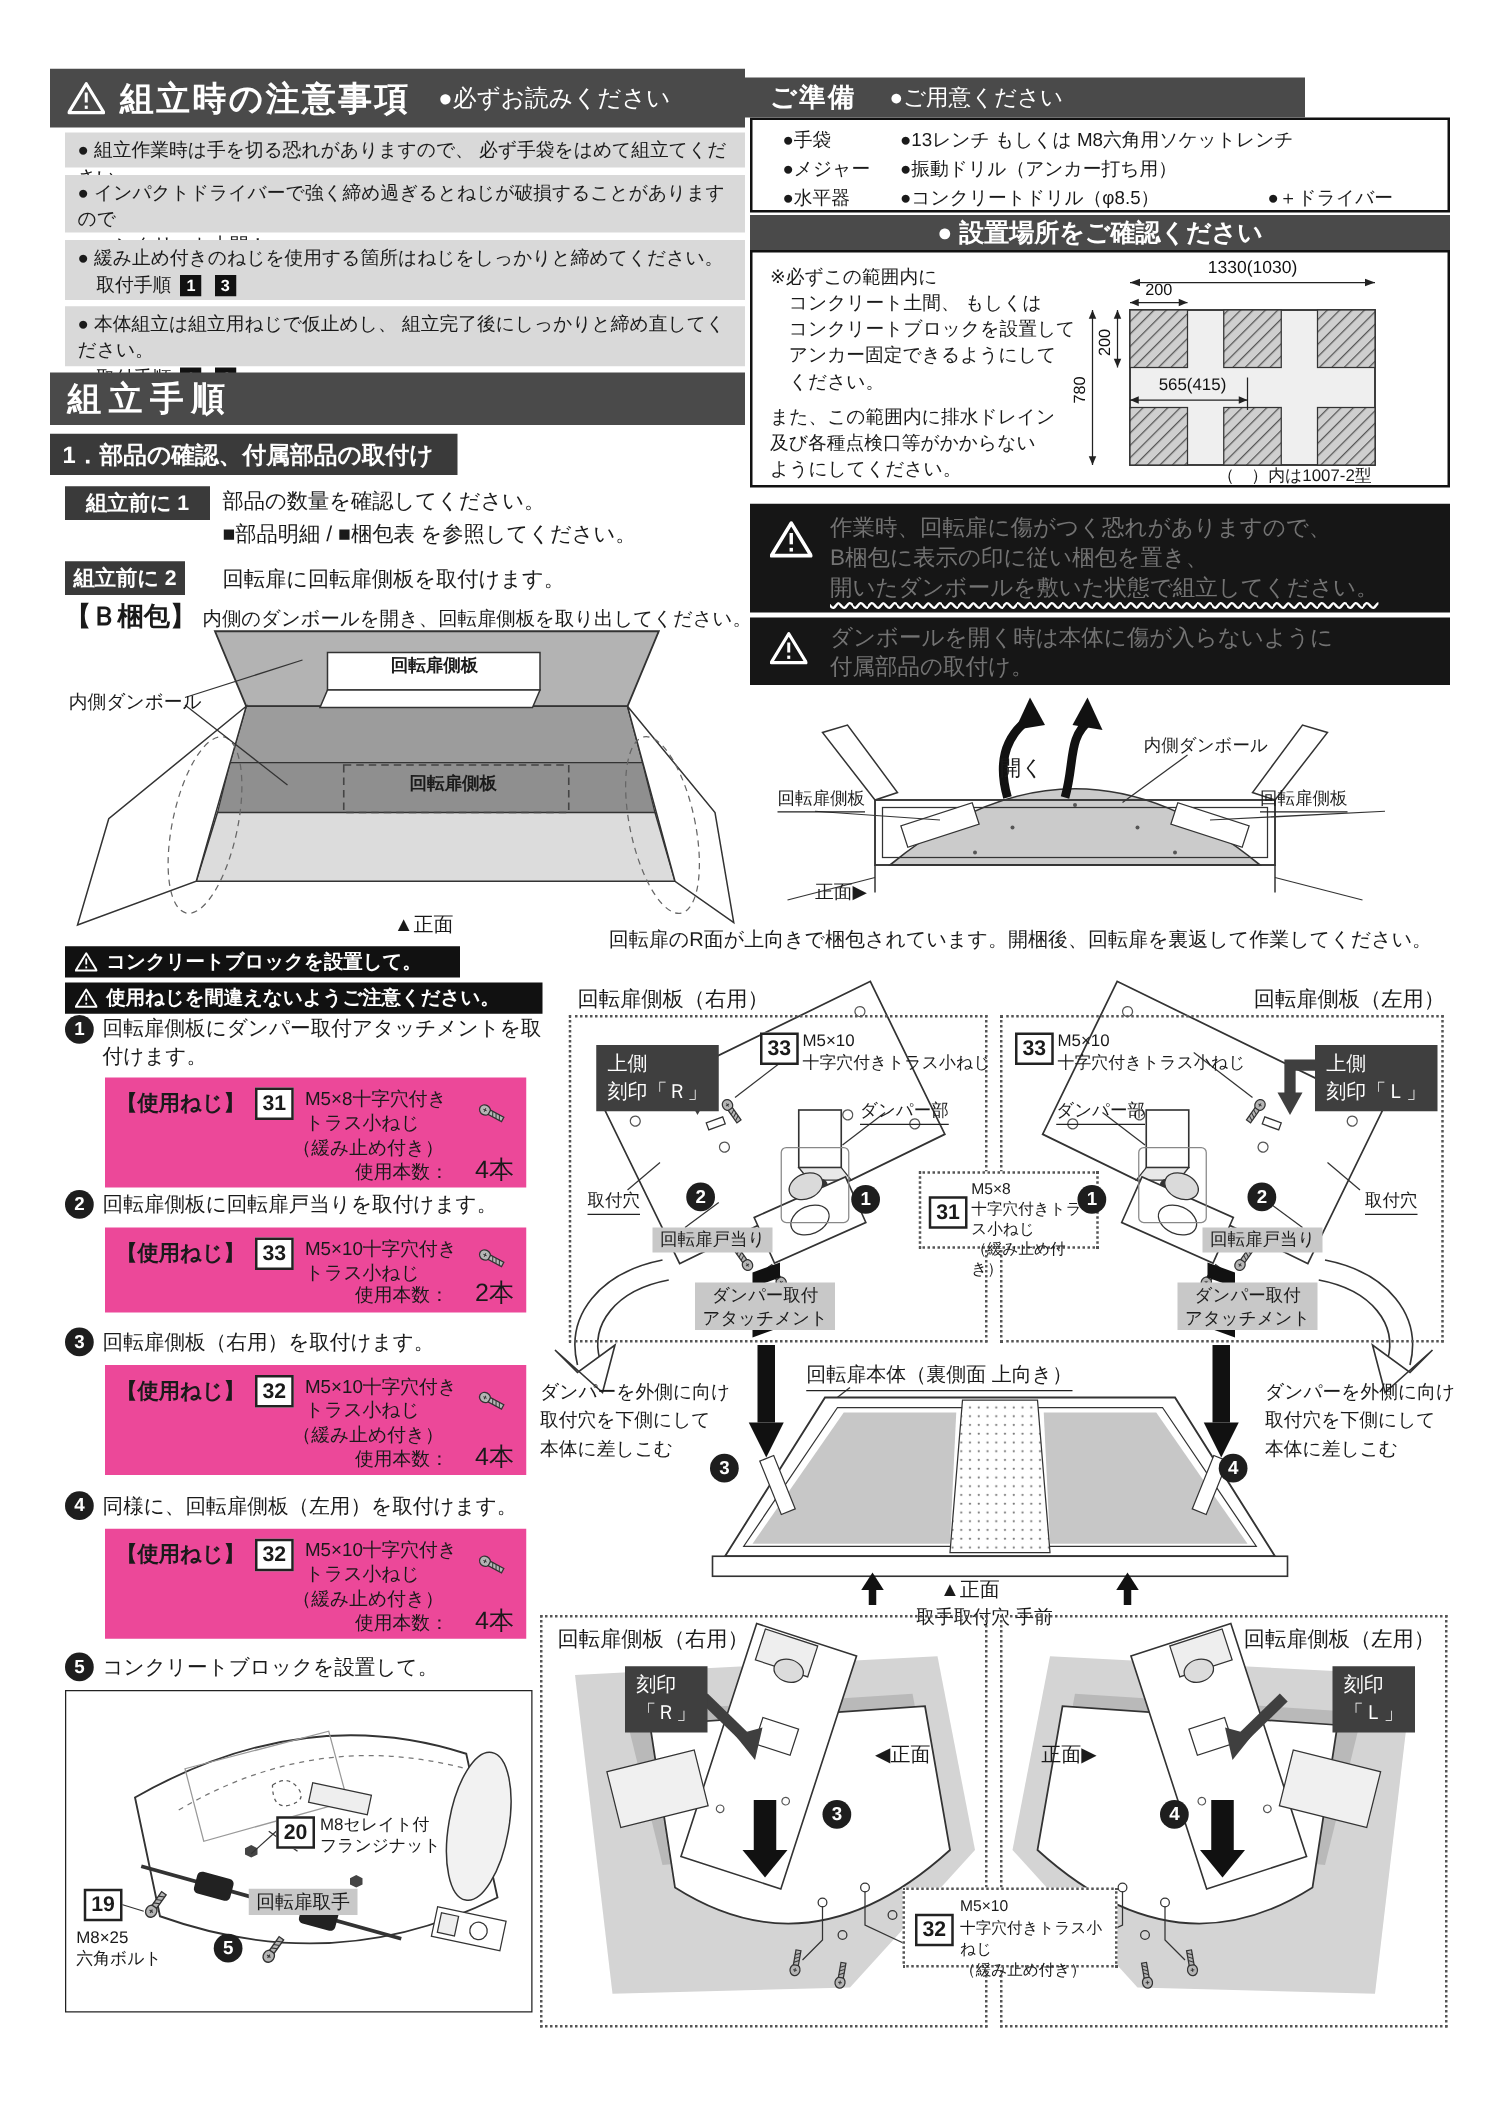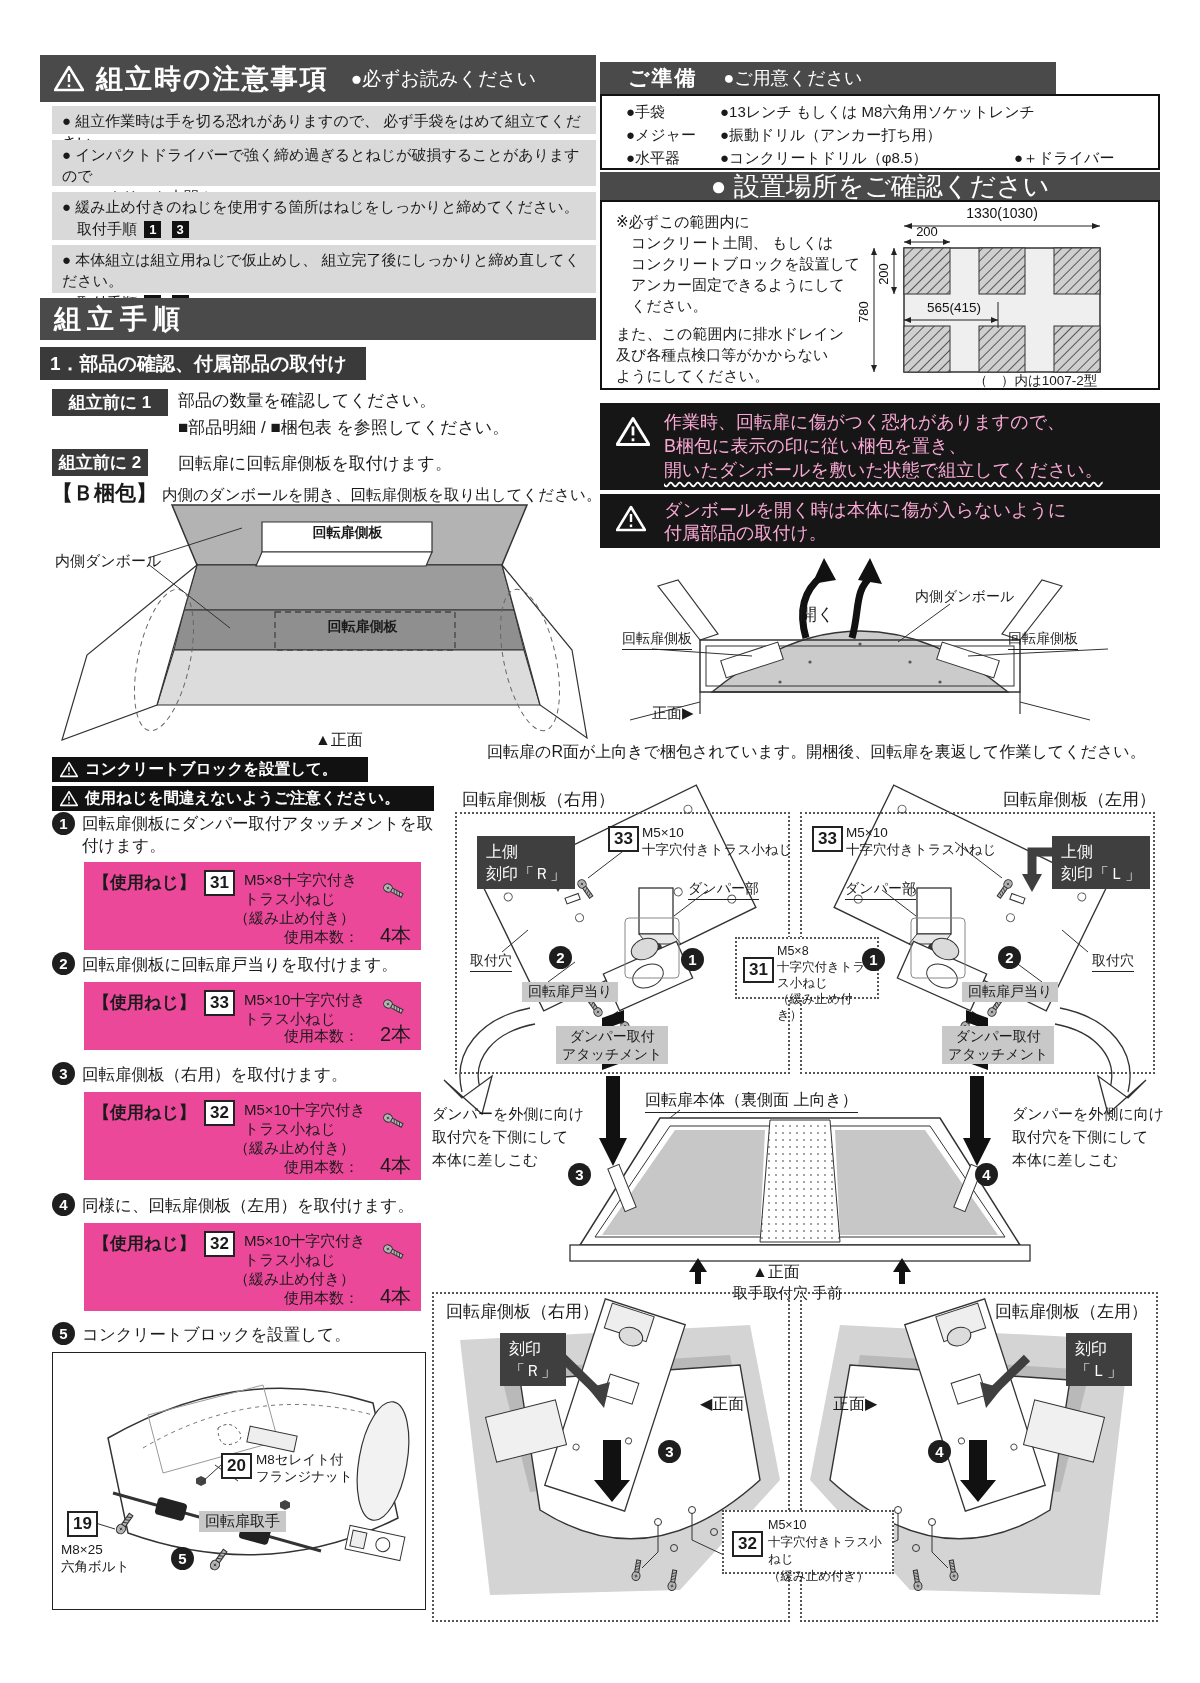--- a/index.html
+++ b/index.html
@@ -4,21 +4,21 @@
 <style>
 *{margin:0;padding:0;box-sizing:border-box}
 html,body{background:#fff}
 body{font-family:"Liberation Sans","DejaVu Sans",sans-serif;color:#1a1a1a}
 #page{position:relative;width:1200px;height:1683px;background:#fff;overflow:hidden}
 .abs{position:absolute}
 .pre{white-space:pre-line}
 .hdrbar{background:#4a4a4a;color:#fff;display:flex;align-items:center;padding:0 14px}
 .darkbar{background:#3a3a3a;color:#fff}
 .graynote{background:#d9d9d9;font-size:15px;line-height:1.4;padding:4px 10px}
-.blackbox{background:#161616;color:#f9a8d4}
+.blackbox{background:#161616;color:#737373}
 .warnbar{background:#111;color:#fff;display:flex;align-items:center;gap:7px;font-size:15.5px;padding:0 8px;font-weight:bold}
 .sqbadge{display:inline-block;background:#111;color:#fff;font-weight:bold;font-size:13px;padding:0 5px;line-height:17px;margin:0 3px}
 .cbadge{background:#1e1e1e;color:#fff;border-radius:50%;width:23px;height:23px;display:flex;align-items:center;justify-content:center;font-weight:bold;font-size:15px}
 .partno{display:inline-block;border:2px solid #222;background:#fff;font-size:17px;font-weight:bold;padding:0 4px;line-height:22px}
 .screwbox{background:#ec4899}
 .chip{background:#c8c8c8;padding:1px 6px;font-size:14px;display:inline-block}
 .darkchip{background:#3f3f3f;color:#fff;font-size:16px;line-height:1.35;padding:5px 9px;display:inline-block}
 .dotbox{border:2px dotted #555;background:transparent}
 .leadlbl{border-bottom:1.5px solid #222;padding-bottom:1px;display:inline-block}
 .steptext{font-size:16.5px;line-height:22px}
@@ -242,36 +242,36 @@
     <span class="abs partno" style="left:168px;top:100px">20</span>
     <div class="abs pre" style="left:203px;top:98px;font-size:13.5px;line-height:17px">M8セレイト付
 フランジナット</div>
     <span class="abs partno" style="left:14px;top:158px">19</span>
     <div class="abs pre" style="left:8px;top:188px;font-size:13.5px;line-height:17px">M8×25
 六角ボルト</div>
     <span class="abs chip" style="left:146px;top:158px;font-size:15px">回転扉取手</span>
     <div class="abs cbadge" style="left:118px;top:194px">5</div>
   </div>
 
-  <div class="abs hdrbar" style="left:600px;top:62px;width:456px;height:32px">
+  <div class="abs hdrbar" style="left:588px;top:62px;width:456px;height:32px">
     <span style="font-size:21px;font-weight:bold;letter-spacing:2px;margin-left:14px">ご準備</span>
     <span style="font-size:18px;margin-left:26px">●ご用意ください</span>
   </div>
   <div class="abs" style="left:600px;top:94px;width:560px;height:76px;border:2px solid #111;font-size:15px;background:#fff">
     <span class="abs" style="left:24px;top:7px">●手袋</span>
     <span class="abs" style="left:118px;top:7px">●13レンチ  もしくは  M8六角用ソケットレンチ</span>
     <span class="abs" style="left:24px;top:30px">●メジャー</span>
     <span class="abs" style="left:118px;top:30px">●振動ドリル（アンカー打ち用）</span>
     <span class="abs" style="left:24px;top:53px">●水平器</span>
     <span class="abs" style="left:118px;top:53px">●コンクリートドリル（φ8.5）</span>
     <span class="abs" style="left:412px;top:53px">●＋ドライバー</span>
   </div>
 
   <div class="abs hdrbar" style="left:600px;top:172px;width:560px;height:28px;justify-content:center">
-    <span style="font-size:26px;font-weight:normal">● 設置場所をご確認ください</span>
+    <span style="font-size:20px;font-weight:bold">● 設置場所をご確認ください</span>
   </div>
   <div class="abs" style="left:600px;top:200px;width:560px;height:190px;border:2px solid #111;background:#fff">
     <div class="abs pre" style="left:14px;top:9px;font-size:15px;line-height:21px">※必ずこの範囲内に
 　コンクリート土間、 もしくは
 　コンクリートブロックを設置して
 　アンカー固定できるようにして
 　ください。</div>
     <div class="abs pre" style="left:14px;top:121px;font-size:15px;line-height:21px">また、この範囲内に排水ドレイン
 及び各種点検口等がかからない
 ようにしてください。</div>

